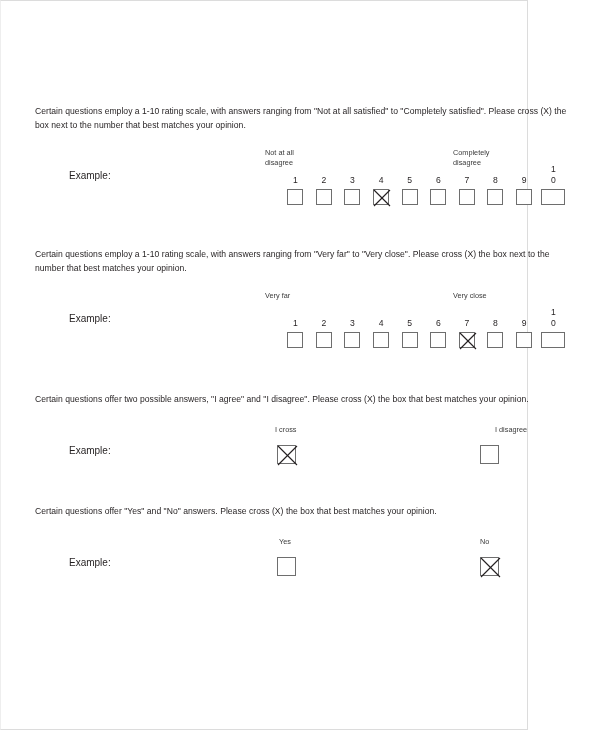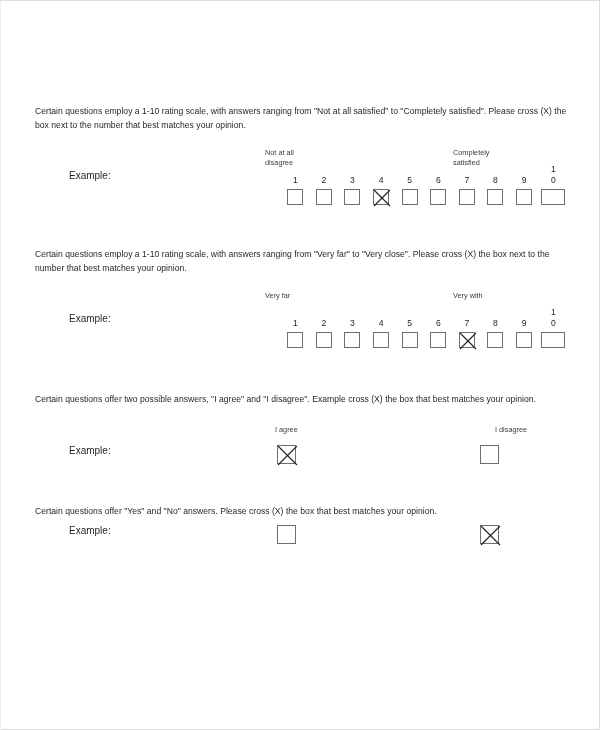--- a/index.html
+++ b/index.html
@@ -9,21 +9,21 @@
   body {
     width: 600px;
     height: 730px;
     background: #ffffff;
     font-family: "Liberation Sans", sans-serif;
     color: #231f20;
     overflow: hidden;
   }
   .page {
     position: relative;
-    width: 600px;
+    width: 528px;
     height: 730px;
     background: #ffffff;
     box-sizing: border-box;
     border-top: 1px solid #dcdcdc;
     border-left: 1px solid #eeeeee;
     border-right: 1px solid #dcdcdc;
     border-bottom: 1px solid #dcdcdc;
   }
   .content {
     position: absolute;
@@ -157,21 +157,21 @@
 
 <div class="page">
   <div class="content">
 
     <div class="block">
       <p class="block-intro">Certain questions employ a 1-10 rating scale, with answers ranging from "Not at all satisfied" to "Completely satisfied". Please cross (X) the box next to the number that best matches your opinion.</p>
       <div class="caption-row">
         <div class="caption left-cap">Not at all
 disagree</div>
         <div class="caption right-cap">Completely
-satisfied</div>
+disagree</div>
       </div>
       <div class="example-row">
         <div class="example-label">Example:</div>
         <div class="scale">
           <div class="scale-item">
             <div class="scale-num">1</div>
             <div class="box"></div>
           </div>
           <div class="scale-item">
             <div class="scale-num">2</div>
@@ -218,21 +218,21 @@
         </div>
       </div>
     </div>
 
     <div class="sp-1"></div>
 
     <div class="block">
       <p class="block-intro">Certain questions employ a 1-10 rating scale, with answers ranging from "Very far" to "Very close". Please cross (X) the box next to the number that best matches your opinion.</p>
       <div class="caption-row">
         <div class="caption left-cap">Very far</div>
-        <div class="caption right-cap">Very with</div>
+        <div class="caption right-cap">Very close</div>
       </div>
       <div class="example-row">
         <div class="example-label">Example:</div>
         <div class="scale">
           <div class="scale-item">
             <div class="scale-num">1</div>
             <div class="box"></div>
           </div>
           <div class="scale-item">
             <div class="scale-num">2</div>
@@ -276,41 +276,45 @@
 0</div>
             <div class="box wide-box"></div>
           </div>
         </div>
       </div>
     </div>
 
     <div class="sp-2"></div>
 
     <div class="block">
-      <p class="block-intro">Certain questions offer two possible answers, "I agree" and "I disagree". Example cross (X) the box that best matches your opinion.</p>
+      <p class="block-intro">Certain questions offer two possible answers, "I agree" and "I disagree". Please cross (X) the box that best matches your opinion.</p>
       <div class="binary-caption-row">
-        <div class="binary-caption" style="left:240px;">I agree</div>
+        <div class="binary-caption" style="left:240px;">I cross</div>
         <div class="binary-caption" style="left:423px;margin-left:37px;">I disagree</div>
       </div>
       <div class="binary-row">
         <div class="example-label">Example:</div>
         <div class="bigbox" style="left:242px; top:6px;">
           <svg width="21" height="21" viewBox="0 0 21 21">
             <line x1="1" y1="1" x2="20" y2="20" stroke="#231f20" stroke-width="1.1"></line>
             <line x1="20" y1="1" x2="1" y2="20" stroke="#231f20" stroke-width="1.1"></line>
           </svg>
         </div>
         <div class="bigbox" style="left:445px; top:6px;"></div>
       </div>
     </div>
 
     <div class="sp-3"></div>
 
     <div class="block">
       <p class="block-intro">Certain questions offer "Yes" and "No" answers. Please cross (X) the box that best matches your opinion.</p>
+      <div class="binary-caption-row">
+        <div class="binary-caption" style="left:244px;">Yes</div>
+        <div class="binary-caption" style="left:445px;">No</div>
+      </div>
       <div class="binary-row">
         <div class="example-label">Example:</div>
         <div class="bigbox" style="left:242px; top:6px;"></div>
         <div class="bigbox" style="left:445px; top:6px;">
           <svg width="21" height="21" viewBox="0 0 21 21">
             <line x1="1" y1="1" x2="20" y2="20" stroke="#231f20" stroke-width="1.1"></line>
             <line x1="20" y1="1" x2="1" y2="20" stroke="#231f20" stroke-width="1.1"></line>
           </svg>
         </div>
       </div>

